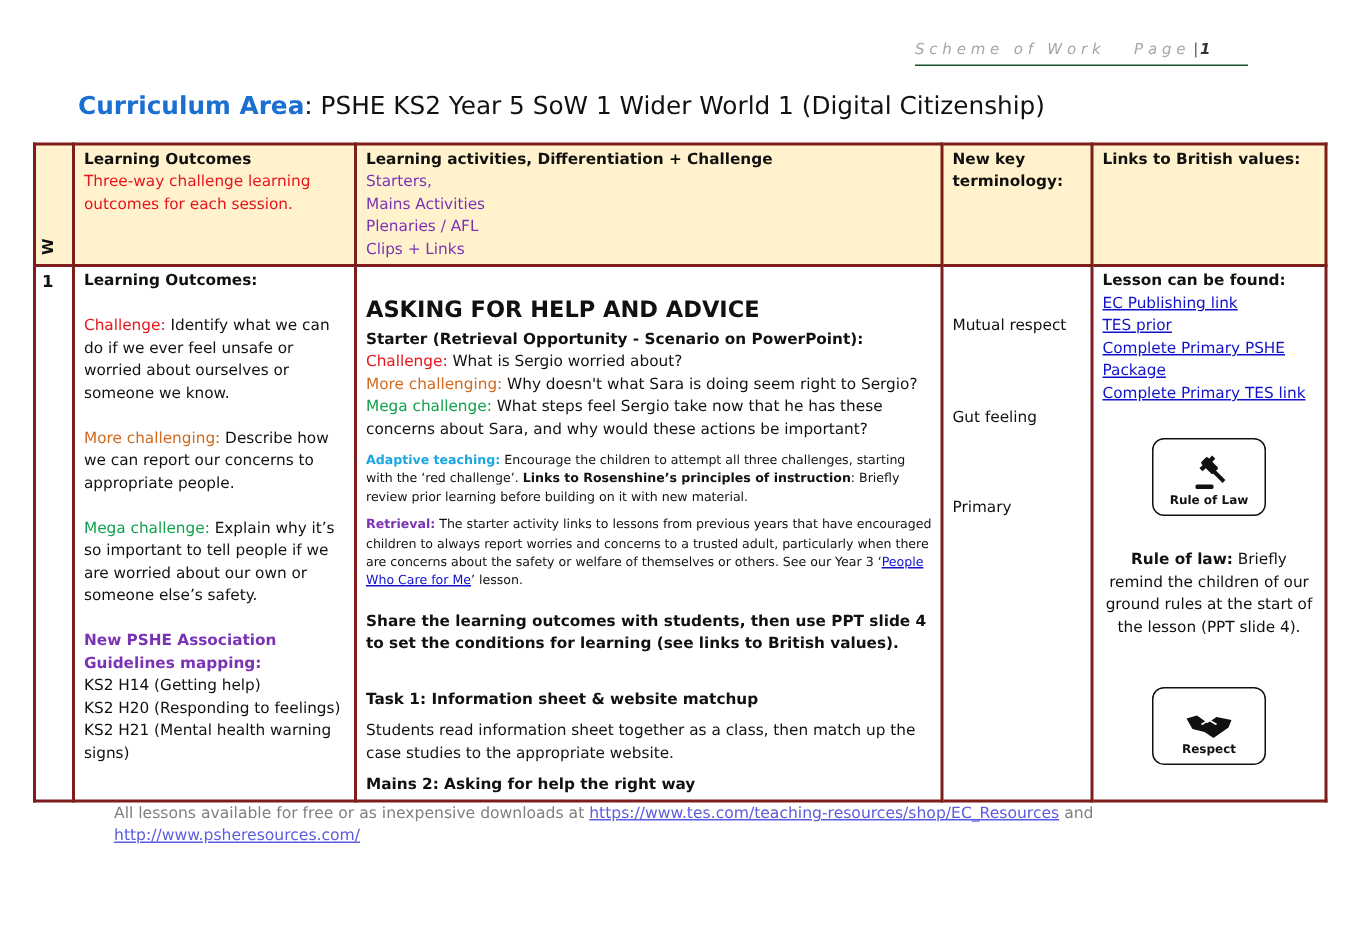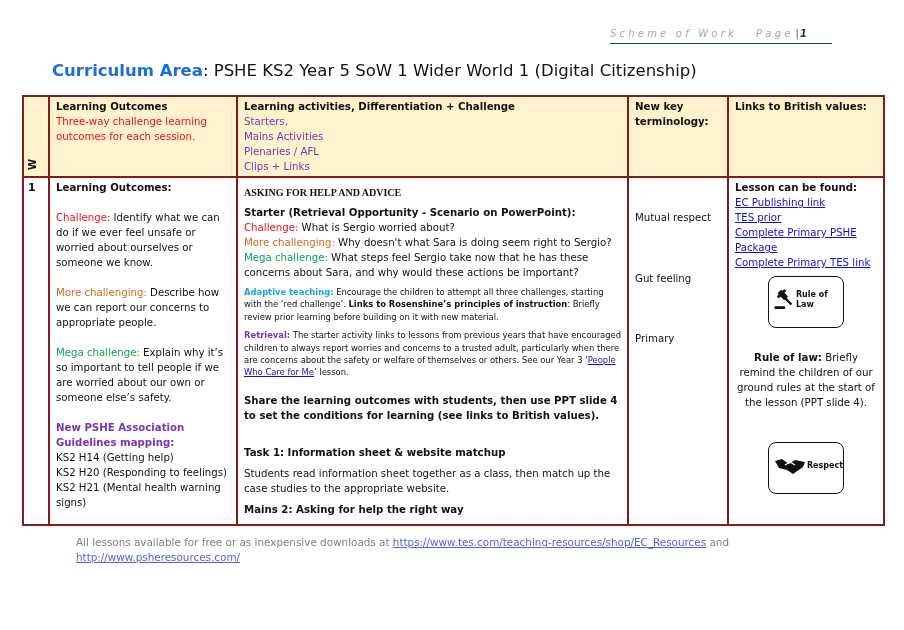--- a/index.html
+++ b/index.html
@@ -37,21 +37,21 @@
     .cyan-b { color: #1aa6e0; font-weight: bold; }
     .link { color: #1111cc; text-decoration: underline; }
     tr.body td { height: 342px; }
     .cell-num { font-weight: bold; font-size: 11px; padding-left: 4px !important; }
     .small { font-size: 8.4px; line-height: 12.4px; }
     .para { margin: 0 0 15px 0; }
     .gap-s { margin-bottom: 6px; }
     .term { text-align: left; display: block; }
     .badge {
       width: 76px; height: 52px; border: 1.6px solid #111; border-radius: 8px; margin: 0 auto;
-      display: flex; align-items: center; justify-content: flex-end; padding-bottom: 4px; box-sizing: border-box;
+      display: flex; flex-direction: column; align-items: center; justify-content: flex-end; padding-bottom: 4px; box-sizing: border-box;
     }
     .badge-label { font-weight: bold; font-size: 8px; line-height: 10px; }
     .center { text-align: center; }
     .footer {
       position: absolute; left: 76px; top: 535px; width: 680px; font-size: 10.4px; line-height: 15px; color: #7f7f7f;
     }
     .footer .link { color: #5b5bdf; }
   </style>
 </head>
 <body>
@@ -100,21 +100,21 @@
       <div class="b para">Learning Outcomes:</div>
       <div class="para"><span class="red">Challenge:</span><span> Identify what we can do if we ever feel unsafe or worried about ourselves or someone we know.</span></div>
       <div class="para"><span class="orange">More challenging:</span><span> Describe how we can report our concerns to appropriate people.</span></div>
       <div class="para"><span class="green">Mega challenge:</span><span> Explain why it’s so important to tell people if we are worried about our own or someone else’s safety.</span></div>
       <div class="purple-b">New PSHE Association Guidelines mapping:</div>
       <div>KS2 H14 (Getting help)</div>
       <div>KS2 H20 (Responding to feelings)</div>
       <div>KS2 H21 (Mental health warning signs)</div>
     </td>
     <td>
-      <div class="b" style="margin:5px 0 5px 0;font-size:10px;font-family:Liberation Serif, serif;">ASKING FOR HELP AND ADVICE</div>
+      <div class="b" style="margin:19px 0 5px 0;font-size:15px;">ASKING FOR HELP AND ADVICE</div>
       <div class="b">Starter (Retrieval Opportunity - Scenario on PowerPoint):</div>
       <div><span class="red">Challenge:</span><span>  What is Sergio worried about?</span></div>
       <div><span class="orange">More challenging:</span><span> Why doesn't what Sara is doing seem right to Sergio?</span></div>
       <div class="gap-s"><span class="green">Mega challenge:</span><span> What steps feel Sergio take now that he has these concerns about Sara, and why would these actions be important?</span></div>
       <div class="small gap-s"><span class="cyan-b">Adaptive teaching:</span><span> Encourage the children to attempt all three challenges, starting with the ‘red challenge’. </span><span class="b">Links to Rosenshine’s principles of instruction</span><span>: Briefly review prior learning before building on it with new material.</span></div>
       <div class="small" style="margin-bottom:14px"><span class="purple-b">Retrieval:</span><span>   The starter activity links to lessons from previous years that have encouraged children to always report worries and concerns to a trusted adult, particularly when there are concerns about the safety or welfare of themselves or others. See our Year 3 ‘</span><span class="link">People Who Care for Me</span><span>’ lesson.</span></div>
       <div class="b" style="margin-bottom:22px">Share the learning outcomes with students, then use PPT slide 4 to set the conditions for learning (see links to British values).</div>
       <div class="b gap-s">Task 1: Information sheet &amp; website matchup</div>
       <div class="gap-s">Students read information sheet together as a class, then match up the case studies to the appropriate website.</div>
       <div class="b">Mains 2: Asking for help the right way</div>
@@ -122,21 +122,21 @@
     <td>
       <span class="term" style="margin-top:30px">Mutual respect</span>
       <span class="term" style="margin-top:46px">Gut feeling</span>
       <span class="term" style="margin-top:45px">Primary</span>
     </td>
     <td>
       <div class="b">Lesson can be found:</div>
       <div class="link">EC Publishing link</div>
       <div class="link">TES prior</div>
       <div class="link">Complete Primary PSHE Package</div>
-      <div class="link" style="margin-bottom:6px">Complete Primary TES link</div>
+      <div class="link" style="margin-bottom:22px">Complete Primary TES link</div>
       <div class="badge">
         <svg width="30" height="26" viewBox="0 0 30 26">
           <rect x="12" y="2" width="6" height="11" rx="1" transform="rotate(-45 15 7)" fill="#111"></rect>
           <rect x="9" y="4" width="12" height="3" transform="rotate(-45 15 7)" fill="#111"></rect>
           <line x1="16" y1="9" x2="25" y2="18" stroke="#111" stroke-width="2.6"></line>
           <rect x="6" y="20" width="12" height="3" rx="1" fill="#111"></rect>
         </svg>
         <span class="badge-label">Rule of Law</span>
       </div>
       <div class="center" style="margin-top:22px;margin-bottom:32px"><span class="b">Rule of law:</span><span> Briefly remind the children of our ground rules at the start of the lesson (PPT slide 4).</span></div>

